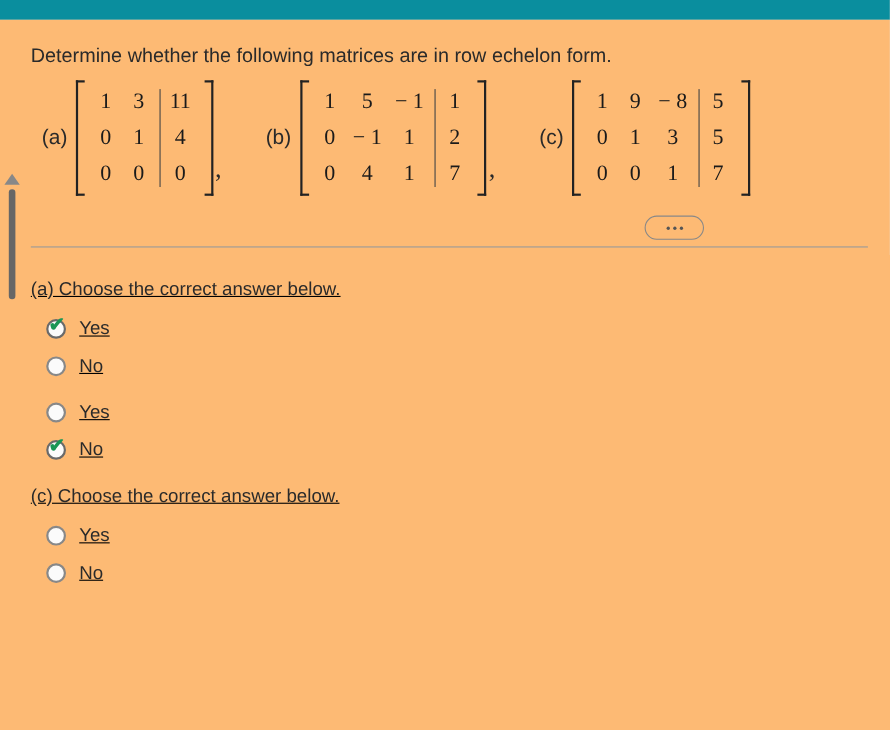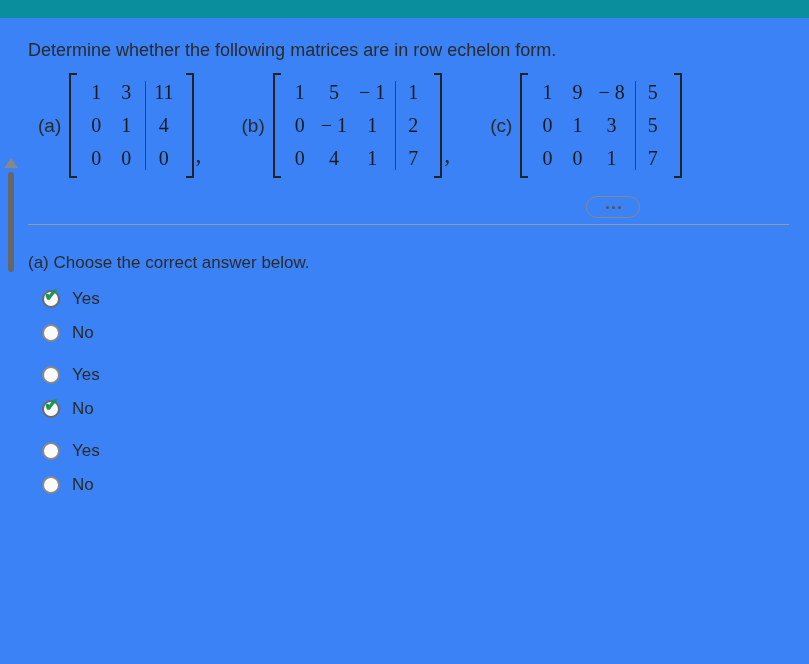--- a/index.html
+++ b/index.html
@@ -10,21 +10,21 @@
       background: #e8e9ea;
       width: 809px;
       height: 664px;
       overflow: hidden;
     }
     .top-bar {
       height: 18px;
       background: #0a8e9e;
     }
     .content {
-      background: #3b82f6;
+      background: #fdba74;
       padding: 22px 20px 0 28px;
       min-height: 646px;
       position: relative;
     }
     .question-text {
       font-size: 18px;
       color: #2a2a2a;
       margin-bottom: 12px;
     }
     .matrices-row {
@@ -122,20 +122,21 @@
     .dots-pill span {
       width: 3px; height: 3px; background: #555; border-radius: 50%;
     }
     .hr {
       border: none;
       border-top: 1px solid #999;
       margin: 0 0 28px 0;
     }
     .question-block {
       margin-bottom: 22px;
+      text-decoration: underline;
     }
     .subq {
       font-size: 17px;
       color: #2a2a2a;
       margin-bottom: 16px;
     }
     .choice {
       display: flex;
       align-items: center;
       gap: 12px;
@@ -289,20 +290,21 @@
     </div>
     <div class="choice">
       <span class="radio checked">
           <span class="checkmark">✔</span>
         </span>
       <span>No</span>
     </div>
   </div>
 
   <div class="question-block">
+    <div class="subq">(c) Choose the correct answer below.</div>
     <div class="choice">
       <span class="radio"></span>
       <span>Yes</span>
     </div>
     <div class="choice">
       <span class="radio"></span>
       <span>No</span>
     </div>
   </div>
 

